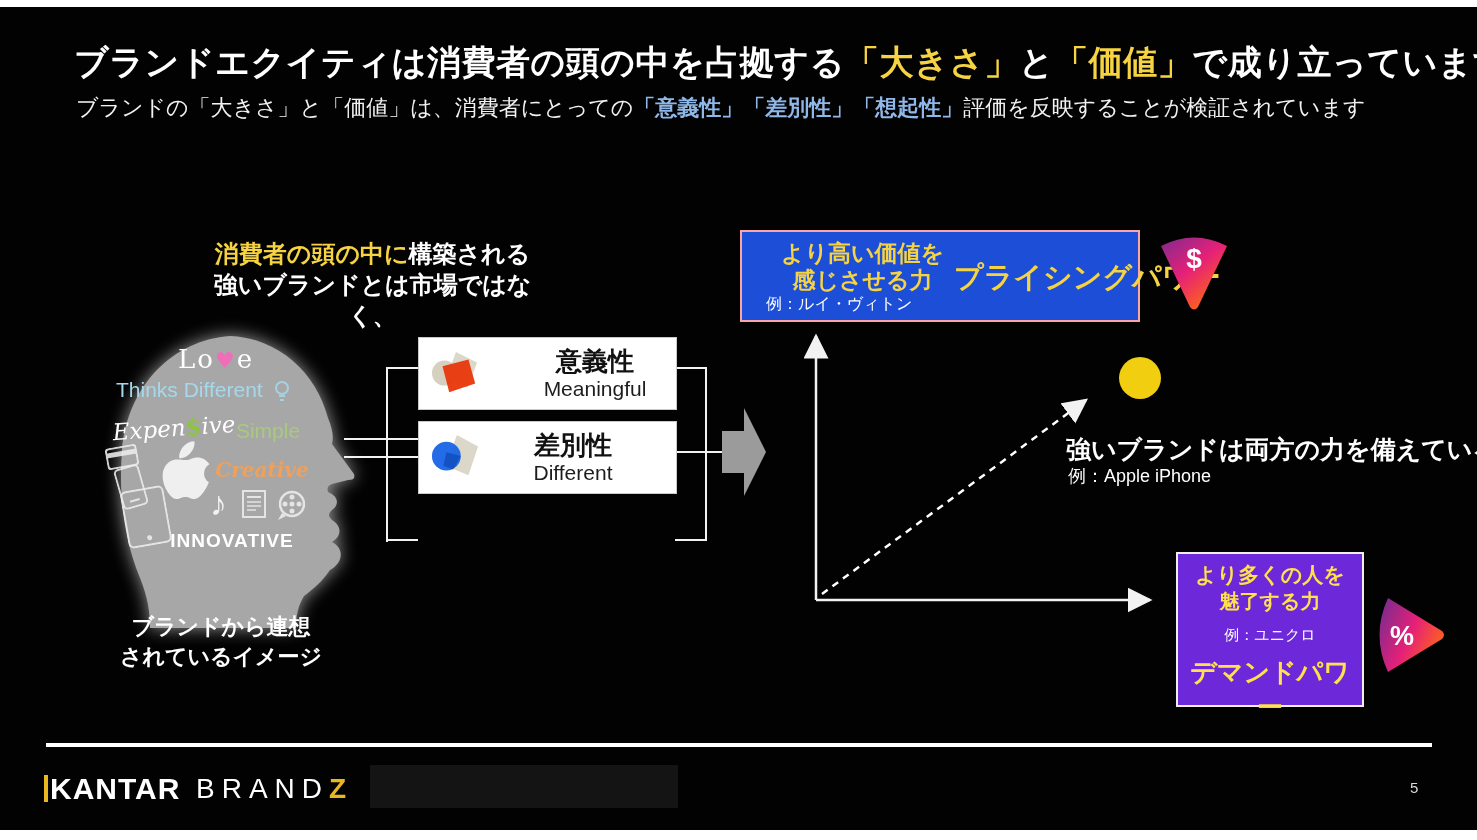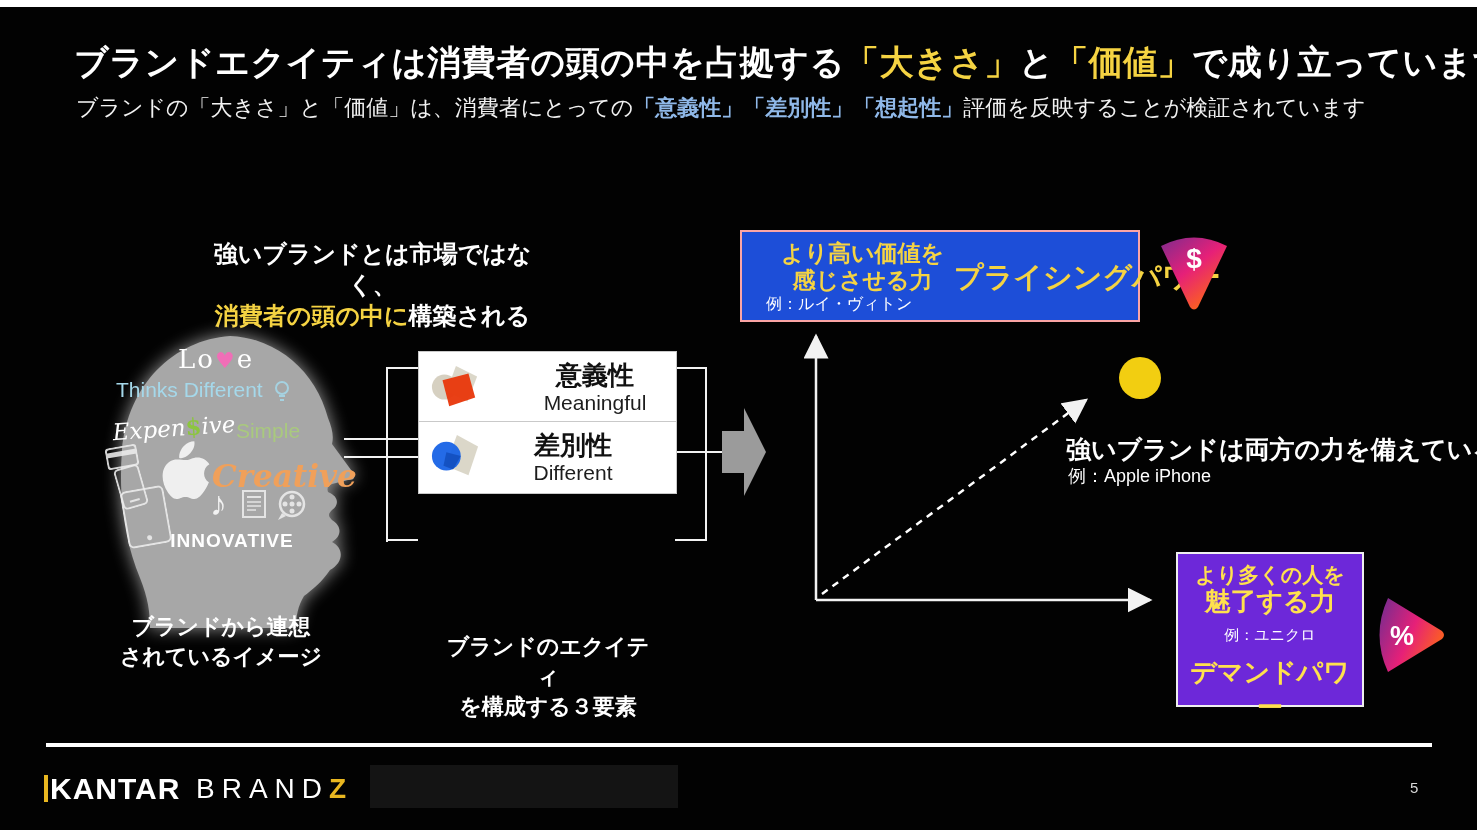--- a/index.html
+++ b/index.html
@@ -27,22 +27,22 @@
   .head svg.silhouette{position:absolute;left:0;top:0;filter:drop-shadow(0 0 9px rgba(255,255,255,0.6));}
   .hw{position:absolute;white-space:nowrap;}
   .hw-love{left:60px;top:12px;width:116px;text-align:center;font-family:"DejaVu Serif",serif;
            font-size:26px;color:#ffffff;letter-spacing:2px;}
   .hw-love .heart{color:#F06EB7;font-size:22px;}
   .hw-thinks{left:18px;top:46px;width:164px;font-size:21px;color:#A5D8EA;font-weight:400;}
   .hw-exp{left:14px;top:82px;width:124px;text-align:center;font-family:"DejaVu Serif",serif;font-style:italic;
           font-size:23px;color:#ffffff;transform:rotate(-4deg);}
   .hw-exp .dollar{color:#8CC63F;font-style:normal;font-weight:bold;}
   .hw-simple{left:127px;top:87px;width:86px;text-align:center;font-size:21px;color:#A9C97E;font-weight:300;}
-  .hw-creative{left:114px;top:126px;width:100px;text-align:left;font-family:"DejaVu Serif",serif;
-               font-style:italic;font-weight:bold;font-size:31px;color:#F0A05A;}
+  .hw-creative{left:114px;top:126px;width:100px;text-align:center;font-family:"DejaVu Serif",serif;
+               font-style:italic;font-weight:bold;font-size:20px;color:#F0A05A;}
   .hw-innov{left:44px;top:198px;width:180px;text-align:center;font-size:19px;font-weight:bold;
             color:#ffffff;letter-spacing:1px;}
   .hw-note{left:112px;top:152px;font-size:34px;color:#F2F2F2;}
   .mini{position:absolute;opacity:0.88;}
 
   .head-label,.equity-label{font-size:22px;font-weight:bold;color:#ffffff;text-align:center;line-height:30px;}
   .head-label{left:116px;top:612px;width:210px;}
   .equity-label{left:436px;top:632px;width:224px;}
 
   
@@ -69,21 +69,21 @@
   .pp-example{position:absolute;left:24px;top:62px;font-size:16px;color:#ffffff;white-space:nowrap;}
 
   
   .sb-text{left:1066px;top:433px;font-size:25px;font-weight:bold;color:#ffffff;white-space:nowrap;}
   .sb-example{left:1068px;top:464px;font-size:18px;color:#ffffff;white-space:nowrap;}
 
   
   .dp-box{left:1176px;top:552px;width:184px;height:151px;background:#6d28d9;border:2px solid #EFEFEF;
           text-align:center;}
   .dp-l1{margin-top:8px;font-size:21px;font-weight:bold;color:#FFE14D;line-height:26px;}
-  .dp-l2{font-size:26px;font-weight:bold;color:#FFE14D;line-height:26px;}
+  .dp-l2{font-size:20px;font-weight:bold;color:#FFE14D;line-height:26px;}
   .dp-ex{font-size:15px;color:#ffffff;margin-top:12px;}
   .dp-title{font-size:26px;font-weight:bold;color:#FFE14D;margin-top:10px;}
 
   
   .divider{left:46px;top:743px;width:1386px;height:4px;background:#ffffff;}
   .kbar{left:44px;top:775px;width:4px;height:27px;background:#E9B720;}
   .kantar{left:50px;top:772px;font-size:30px;font-weight:bold;color:#ffffff;letter-spacing:1px;white-space:nowrap;}
   .brandz{left:196px;top:773px;font-size:28px;font-weight:300;color:#ffffff;letter-spacing:7px;white-space:nowrap;}
   .brandz .z{color:#E9B720;font-weight:600;}
   .redact{left:370px;top:765px;width:308px;height:43px;background:#141414;}
@@ -96,22 +96,22 @@
   <div class="slide">
 
     <div class="abs title">
       <span class="w">ブランドエクイティは消費者の頭の中を占拠する</span><span class="y">「大きさ」</span><span class="w">と</span><span class="y">「価値」</span><span class="w">で成り立っています</span>
     </div>
     <div class="abs subtitle">
       <span>ブランドの「大きさ」と「価値」は、消費者にとっての</span><span class="b">「意義性」「差別性」「想起性」</span><span>評価を反映することが検証されています</span>
     </div>
 
     <div class="abs mind-caption">
+      <div><span class="y">消費者の頭の中に</span><span>構築される</span></div>
       <div>強いブランドとは市場ではなく、</div>
-      <div><span class="y">消費者の頭の中に</span><span>構築される</span></div>
     </div>
 
     <div class="abs head">
       <svg class="silhouette" width="264" height="296" viewBox="0 0 264 296">
         <path fill="#A7A7A7" d="M132,4 C180,6 218,40 230,86 C234,96 236,104 234,112 L256,142 Q258,148 250,148 L234,152 Q228,154 230,160 C240,164 242,172 234,178 C230,182 230,184 234,188 C244,194 244,204 234,210 C246,216 246,230 232,238 C224,250 214,258 206,264 C200,274 198,284 198,296 L52,296 C52,280 50,266 42,246 C28,212 20,170 24,118 C30,52 76,8 132,4 Z"></path>
       </svg>
       <div class="hw hw-love"><span>Lo</span><span class="heart">♥</span><span>e</span></div>
       <div class="hw hw-thinks">Thinks Different</div>
       <svg class="mini" style="left:176px;top:48px;" width="16" height="24" viewBox="0 0 16 24">
         <circle cx="8" cy="8" r="6" fill="none" stroke="#A5D8EA" stroke-width="2"></circle>
@@ -167,21 +167,21 @@
     <div class="cline" style="left:386px;top:368px;width:2px;height:174px;"></div>
     <div class="cline" style="left:386px;top:367px;width:32px;height:2px;"></div>
     <div class="cline" style="left:386px;top:539px;width:32px;height:2px;"></div>
 
     <div class="cline" style="left:675px;top:367px;width:32px;height:2px;"></div>
     <div class="cline" style="left:675px;top:539px;width:32px;height:2px;"></div>
     <div class="cline" style="left:705px;top:368px;width:2px;height:173px;"></div>
     <div class="cline" style="left:675px;top:451px;width:48px;height:2px;"></div>
     <div class="abs big-arrow"></div>
 
-    <div class="abs ebox" style="top:351px;gap:44px;">
+    <div class="abs ebox" style="top:337px;gap:44px;">
       <svg class="icon" viewBox="0 0 52 52">
         <circle cx="15" cy="25" r="13" fill="#D2CCBC" opacity="0.92"></circle>
         <polygon points="27,3 49,14 39,40 17,30" fill="#D6D1C2" opacity="0.88"></polygon>
         <polygon points="13,18 40,11 47,36 20,45" fill="#E8380D" opacity="0.96"></polygon>
       </svg>
       <div class="txt">
         <div class="jp">意義性</div>
         <div class="en">Meaningful</div>
       </div>
     </div>
@@ -190,24 +190,20 @@
         <polygon points="28,2 50,14 40,44 16,34" fill="#D6D1C2" opacity="0.88"></polygon>
         <circle cx="17" cy="24" r="15" fill="#1863E6" opacity="0.95"></circle>
         <polygon points="17,20 32,24 24,38 14,34" fill="#0E47B4" opacity="0.7"></polygon>
       </svg>
       <div class="txt">
         <div class="jp">差別性</div>
         <div class="en">Different</div>
       </div>
     </div>
 
-    <div class="abs equity-label">
-      <div>ブランドのエクイティ</div>
-      <div>を構成する３要素</div>
-    </div>
 
     <svg class="abs" style="left:800px;top:318px;" width="380" height="300">
       <defs>
         <marker id="arw" markerWidth="12" markerHeight="12" refX="9" refY="5" orient="auto">
           <path d="M0,0 L10,5 L0,10 Z" fill="#F2F2F2"></path>
         </marker>
       </defs>
       <line x1="16" y1="282" x2="16" y2="18" stroke="#F2F2F2" stroke-width="2.5" marker-end="url(#arw)"></line>
       <line x1="16" y1="282" x2="350" y2="282" stroke="#F2F2F2" stroke-width="2.5" marker-end="url(#arw)"></line>
       <line x1="22" y1="276" x2="286" y2="82" stroke="#FFFFFF" stroke-width="2.5" stroke-dasharray="7 6" marker-end="url(#arw)"></line>

